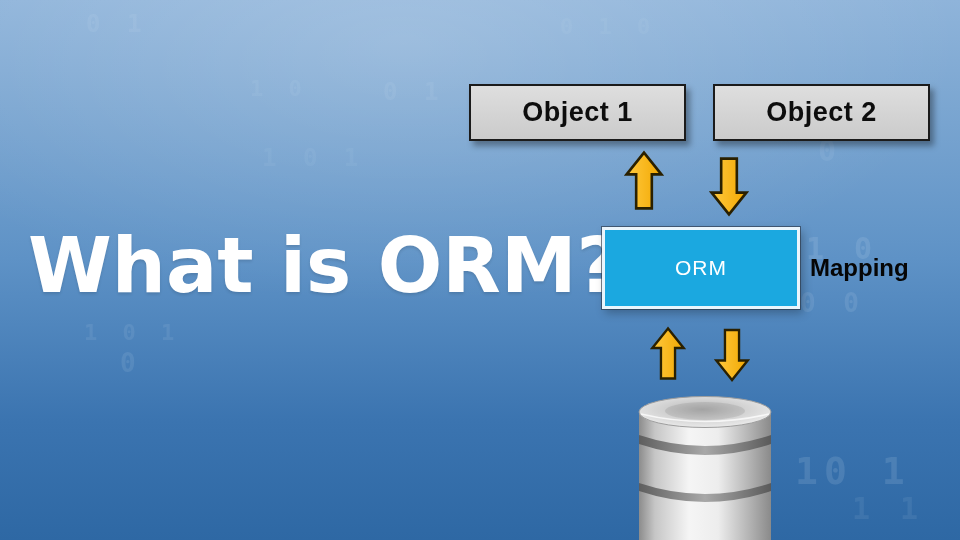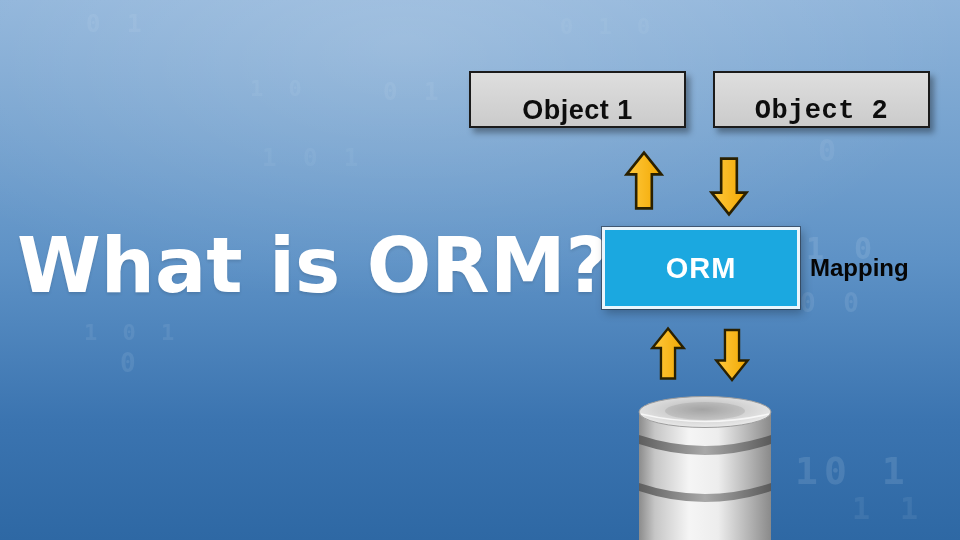--- a/index.html
+++ b/index.html
@@ -17,43 +17,43 @@
     background:
       radial-gradient(ellipse 900px 420px at 42% 8%, rgba(255,255,255,0.18), rgba(255,255,255,0) 62%),
       linear-gradient(180deg, var(--bg-top) 0%, var(--bg-upper) 20%, var(--bg-mid) 48%, var(--bg-lower) 78%, var(--bg-bottom) 100%);
   }
   .digits-layer{position:absolute;inset:0;pointer-events:none;}
   .digit{
     position:absolute;font-weight:bold;color:var(--digit-color);
     font-family:"DejaVu Sans Mono","Liberation Mono",monospace;letter-spacing:6px;line-height:1;
   }
   .title{
-    position:absolute;left:17px;top:228px;
+    position:absolute;left:28px;top:228px;
     font-family:"DejaVu Sans","Liberation Sans",sans-serif;
     font-size:76px;font-weight:bold;color:var(--title-text);line-height:1;
     text-shadow:0 2px 3px rgba(0,0,0,0.12);white-space:nowrap;
   }
   .object-box{
-    position:absolute;top:71px;width:213px;height:53px;
+    position:absolute;top:84px;width:213px;height:53px;
     background:linear-gradient(180deg,var(--object-fill-top),var(--object-fill-bottom));
     border:2px solid var(--object-border);
     box-shadow:4px 5px 6px rgba(0,0,0,0.35);
-    display:flex;align-items:flex-end;justify-content:center;
+    display:flex;align-items:center;justify-content:center;
   }
   .object-box.one{left:469px;}
-  .object-box.two{left:713px;font-family:Liberation Mono, monospace;}
+  .object-box.two{left:713px;}
   .object-label{font-size:27px;font-weight:bold;color:var(--object-text);letter-spacing:0.5px;}
   .orm-box{
     position:absolute;left:602px;top:227px;width:192px;height:76px;
     background:var(--orm-fill);
     border:3px solid var(--orm-border);
     box-shadow:0 0 0 1px rgba(45,55,70,0.65), 3px 4px 9px rgba(0,0,0,0.28);
     display:flex;align-items:center;justify-content:center;
   }
-  .orm-label{font-size:29px;font-weight:bold;color:var(--orm-text);letter-spacing:1px;}
+  .orm-label{font-size:21px;font-weight:normal;color:var(--orm-text);letter-spacing:1px;}
   .mapping-label{
     position:absolute;left:810px;top:227px;height:82px;display:flex;align-items:center;
     font-size:24px;font-weight:bold;color:var(--mapping-text);
   }
   .arrow{position:absolute;}
   .arrow.down{transform:scaleY(-1);}
   .db{position:absolute;left:637px;top:396px;}
 </style>
 </head>
 <body>

